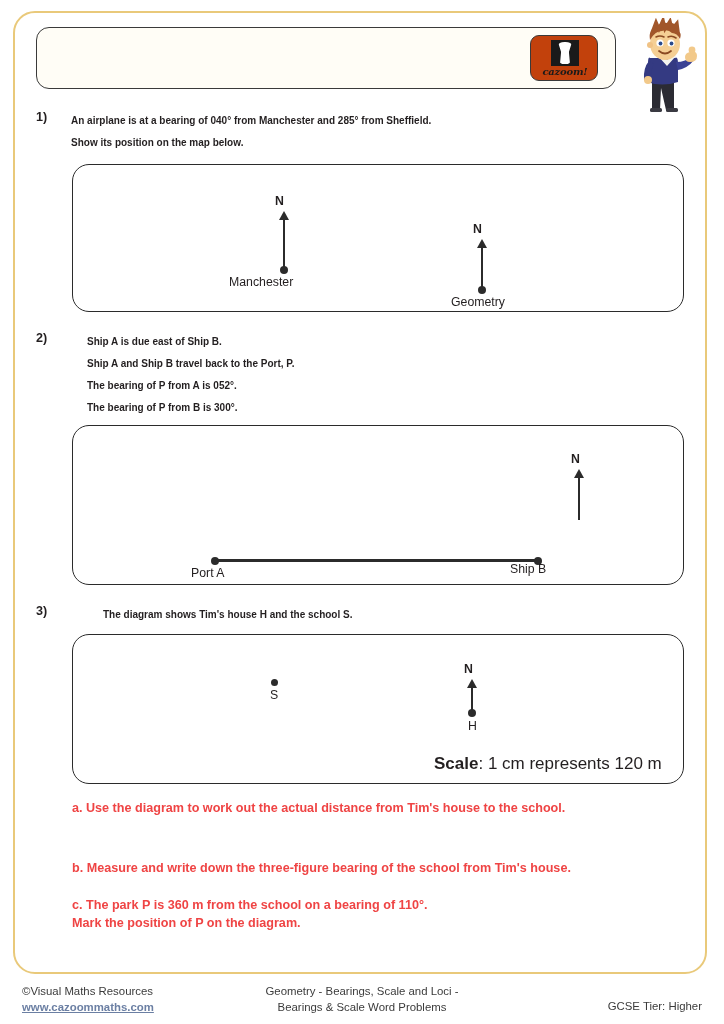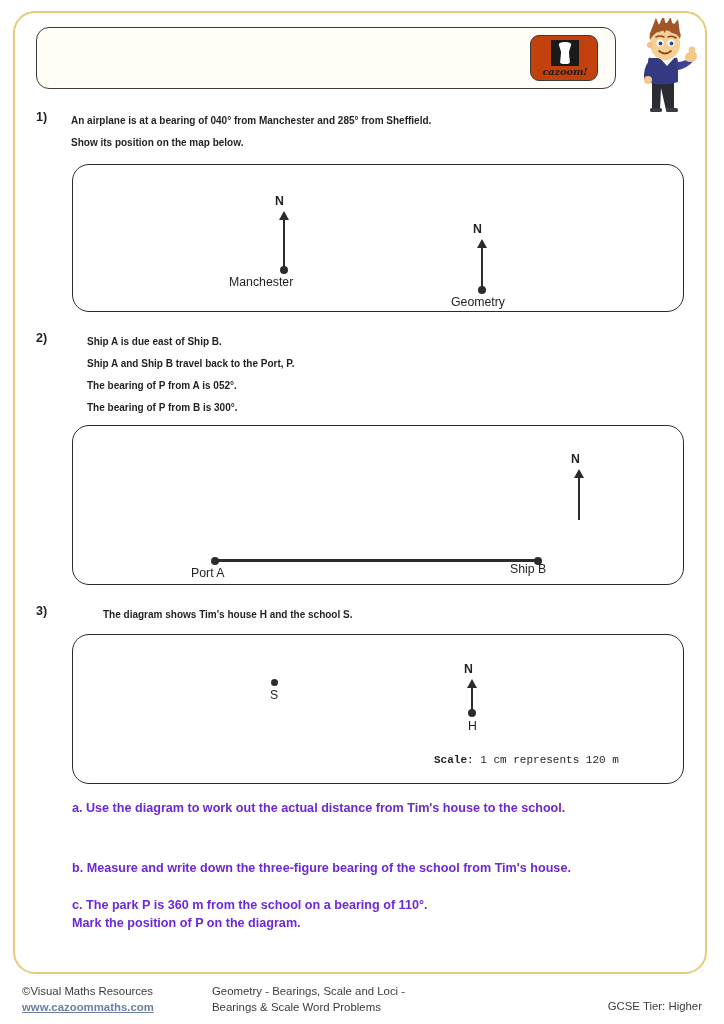--- a/index.html
+++ b/index.html
@@ -121,21 +121,21 @@
     font-weight: bold;
     line-height: 22px;
     color: #231f20;
     white-space: pre-line;
   }
   .sub-text {
     position: absolute;
     font-size: 12.6px;
     font-weight: bold;
     line-height: 17.6px;
-    color: #6d28d9;
+    color: #ef4444;
     white-space: pre-line;
   }
 
   
   .diagram {
     position: absolute;
     border: 1.5px solid #2b2b2b;
     border-radius: 17px;
     box-sizing: border-box;
     background: #ffffff;
@@ -186,24 +186,23 @@
     border-right: 5px solid transparent;
     border-bottom: 9px solid #2b2b2b;
   }
   .ship-line {
     position: absolute;
     height: 3.4px;
     background: #2b2b2b;
   }
   .scale-note {
     position: absolute;
-    font-size: 11px;
+    font-size: 17px;
     color: #231f20;
     white-space: nowrap;
-    font-family: Liberation Mono, monospace;
   }
   .scale-note b { font-weight: bold; }
 
   
   .footer { position: absolute; left: 0; top: 984px; width: 724px; height: 40px; }
   .f-left {
     position: absolute;
     left: 22px;
     top: 0;
     font-size: 11.4px;
@@ -214,21 +213,21 @@
     display: block;
     color: #6b7fa3;
     text-decoration: underline;
     font-weight: bold;
   }
   .f-center {
     position: absolute;
     left: 212px;
     top: 0;
     width: 300px;
-    text-align: left;
+    text-align: center;
     font-size: 11.4px;
     line-height: 15.5px;
     color: #3b3b3b;
     white-space: pre-line;
   }
   .f-right {
     position: absolute;
     right: 22px;
     top: 16px;
     font-size: 11.4px;

